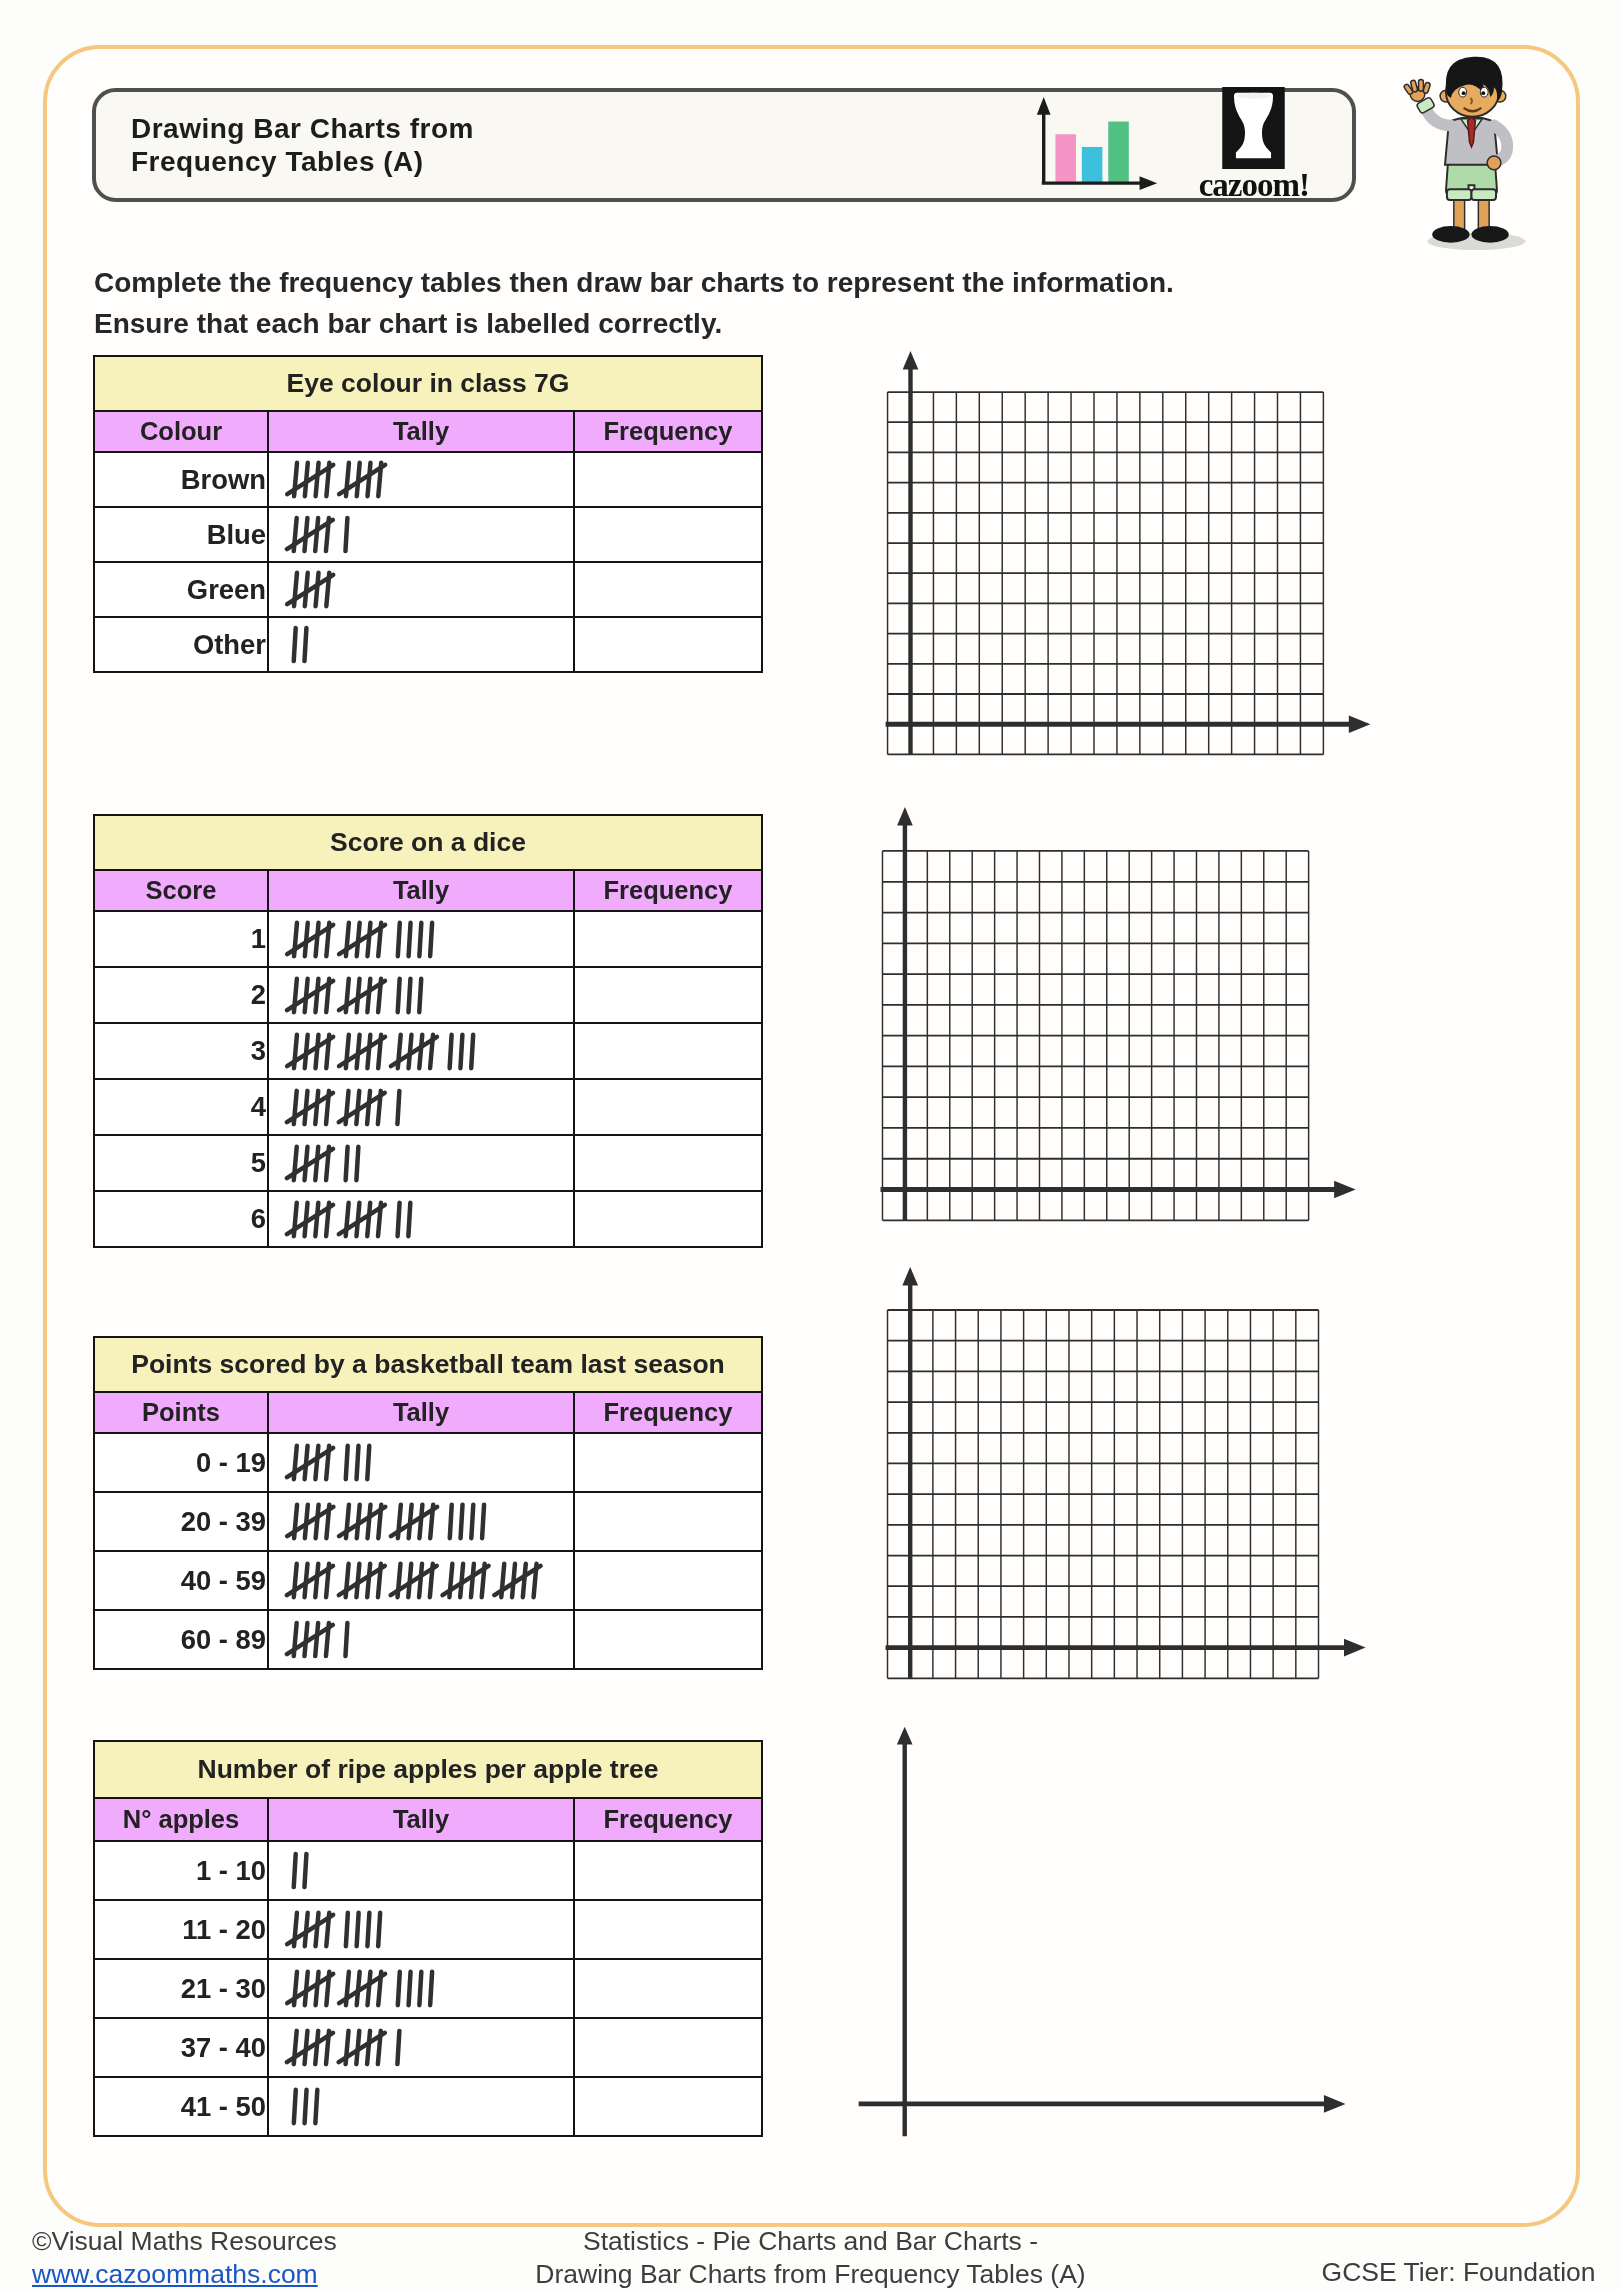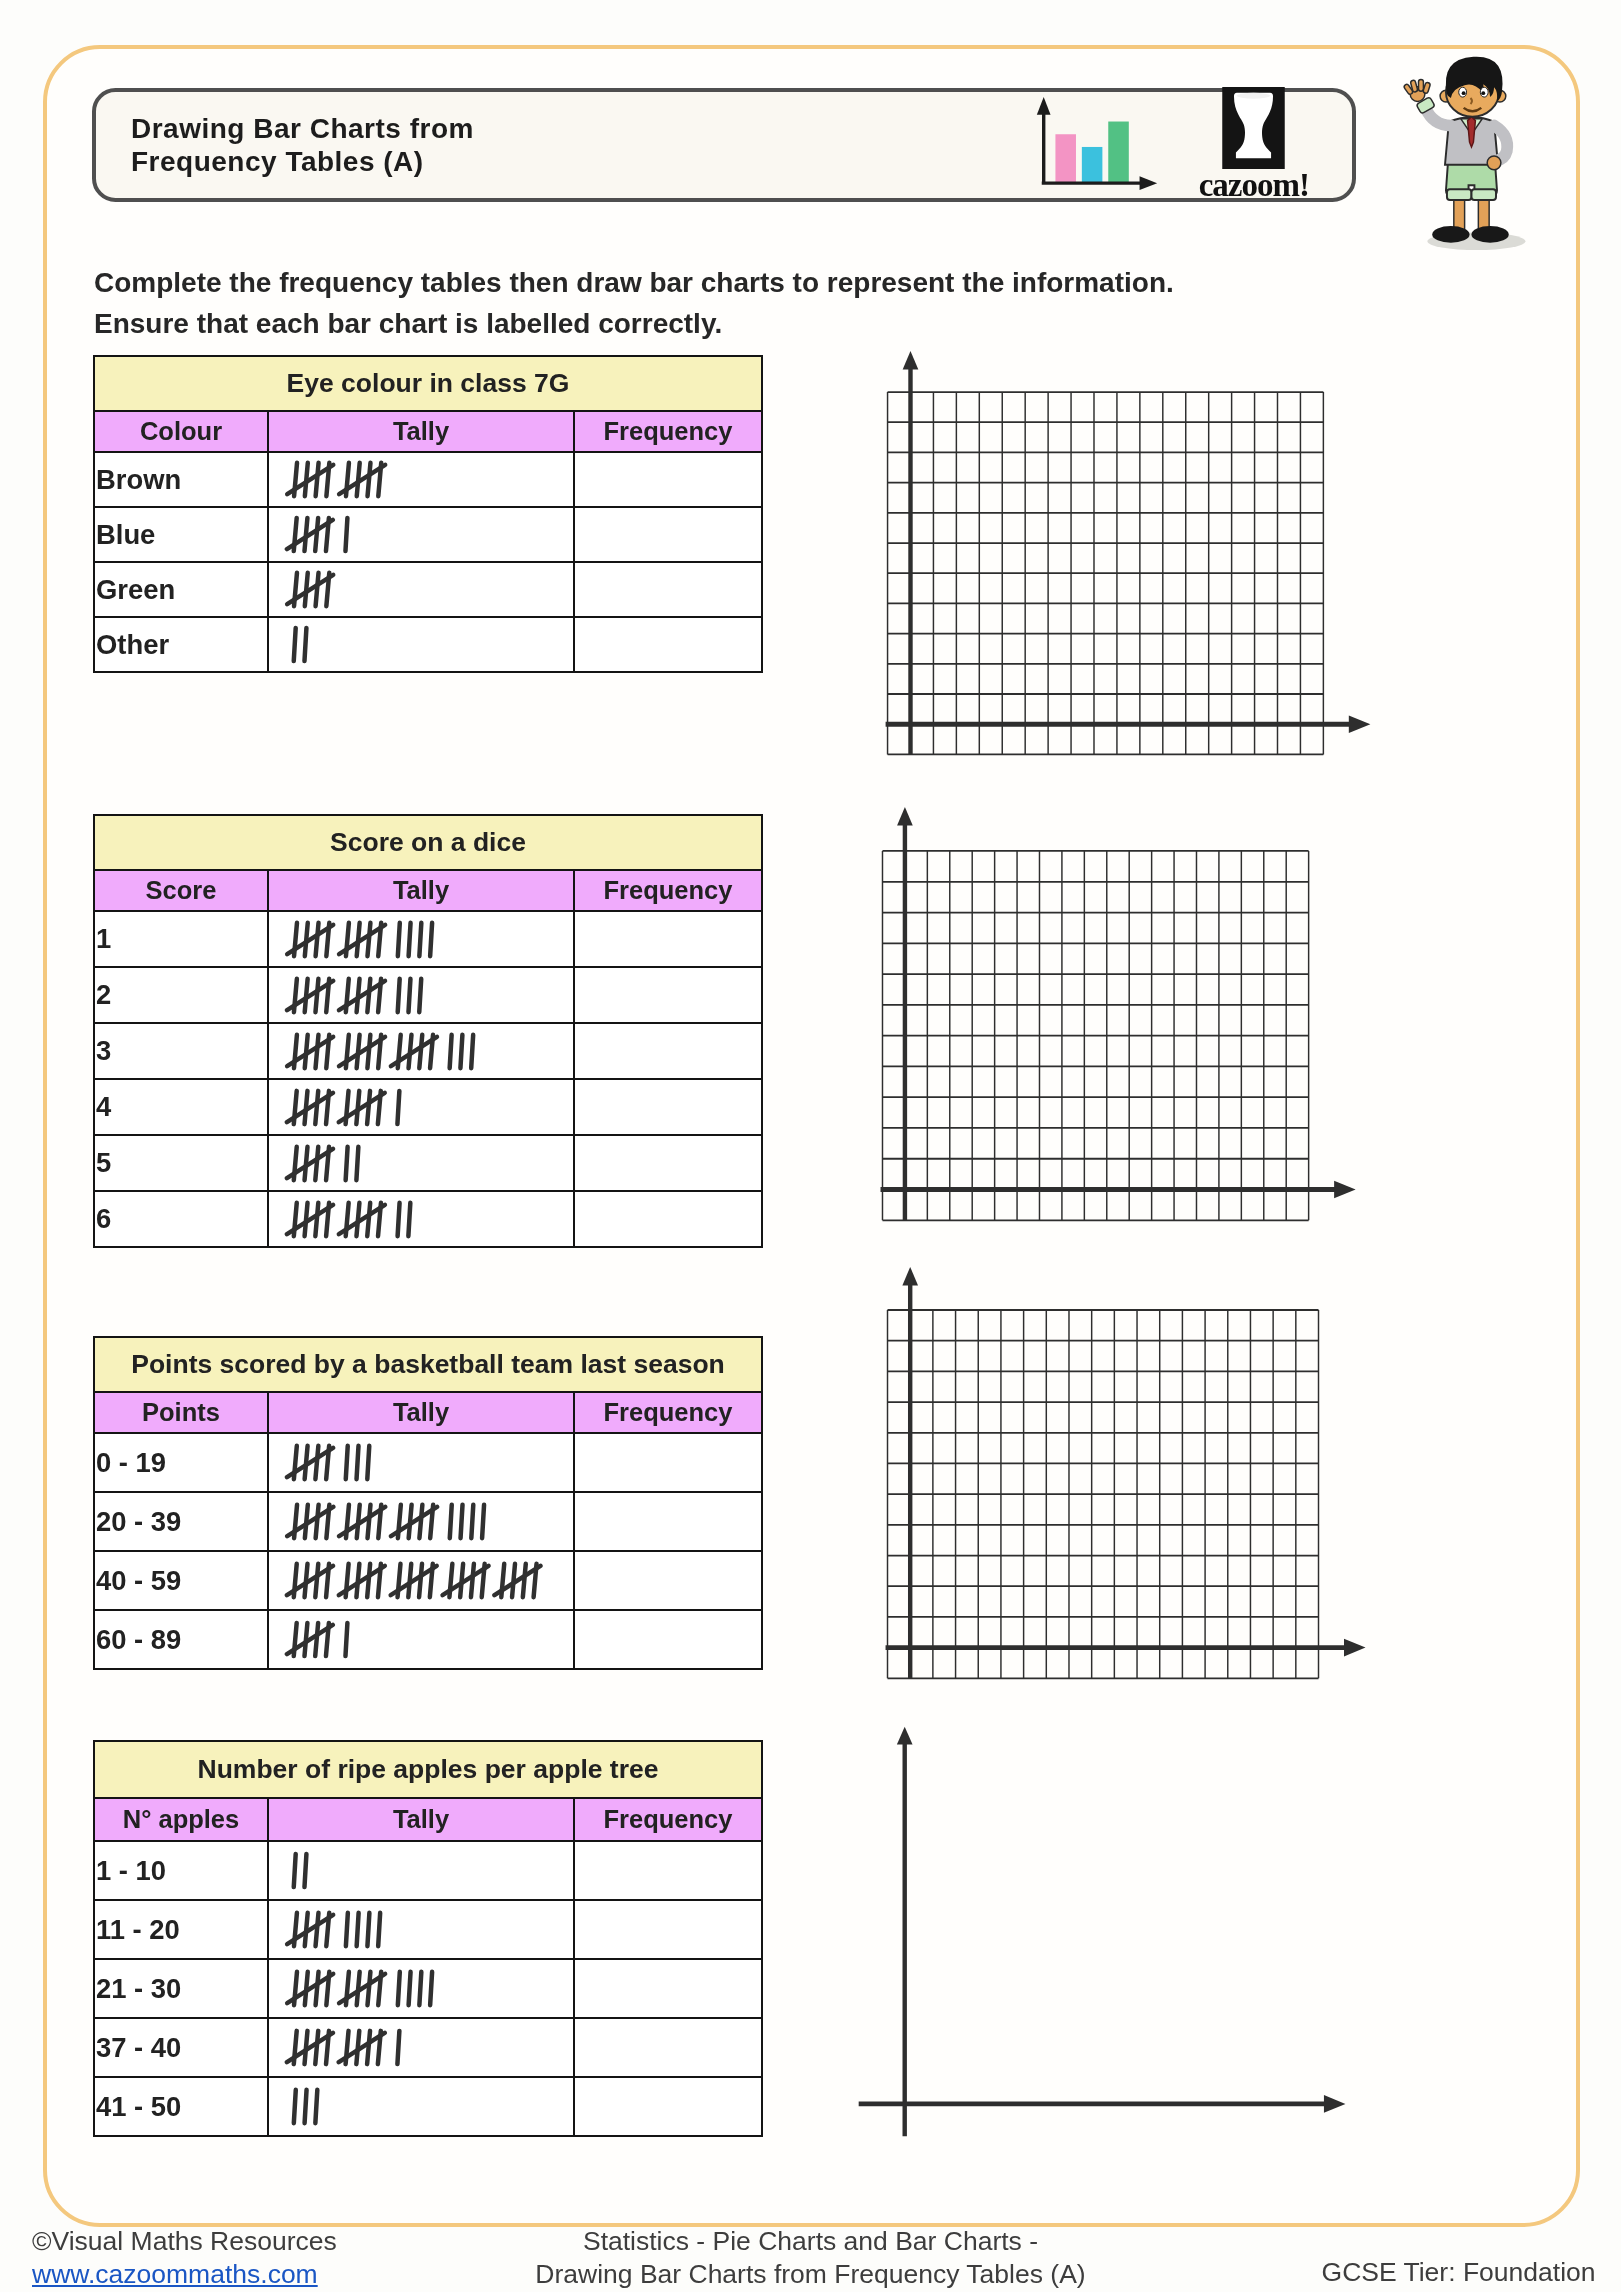--- a/index.html
+++ b/index.html
@@ -35,21 +35,21 @@
     table-layout:fixed; background:#fff;
   }
   table.freq, table.freq td{border:2.9px solid #141414;}
   td.t-title{
     background:#f7f2bc; text-align:center; font-weight:700; font-size:26.5px;
     color:#222; white-space:nowrap;
   }
   td.t-head{
     background:#f0abfc; text-align:center; font-weight:700; font-size:25.5px; color:#222;
   }
-  td.t-label{text-align:left; font-weight:700; font-size:27.4px; color:#222; white-space:nowrap;}
+  td.t-label{text-align:right; font-weight:700; font-size:27.4px; color:#222; white-space:nowrap;}
   td.t-tally{vertical-align:middle;}
   td.t-tally svg{display:block; margin-left:13.7px;}
   td.t-freq{background:#fff;}
   .chart{position:absolute;}
   .footer-left{position:absolute; left:32px; top:2225px; font-size:26.5px; color:#3d3d3d; line-height:1.25;}
   .footer-left a{color:#1a56c4; text-decoration:underline;}
   .footer-center{position:absolute; left:0; top:2225px; width:1621px; text-align:center;
     font-size:26.5px; color:#3d3d3d; line-height:1.25;}
   .footer-right{position:absolute; right:25.5px; top:2257px; font-size:26.5px; color:#3d3d3d;}
   .boy{position:absolute; left:1392px; top:49px;}

